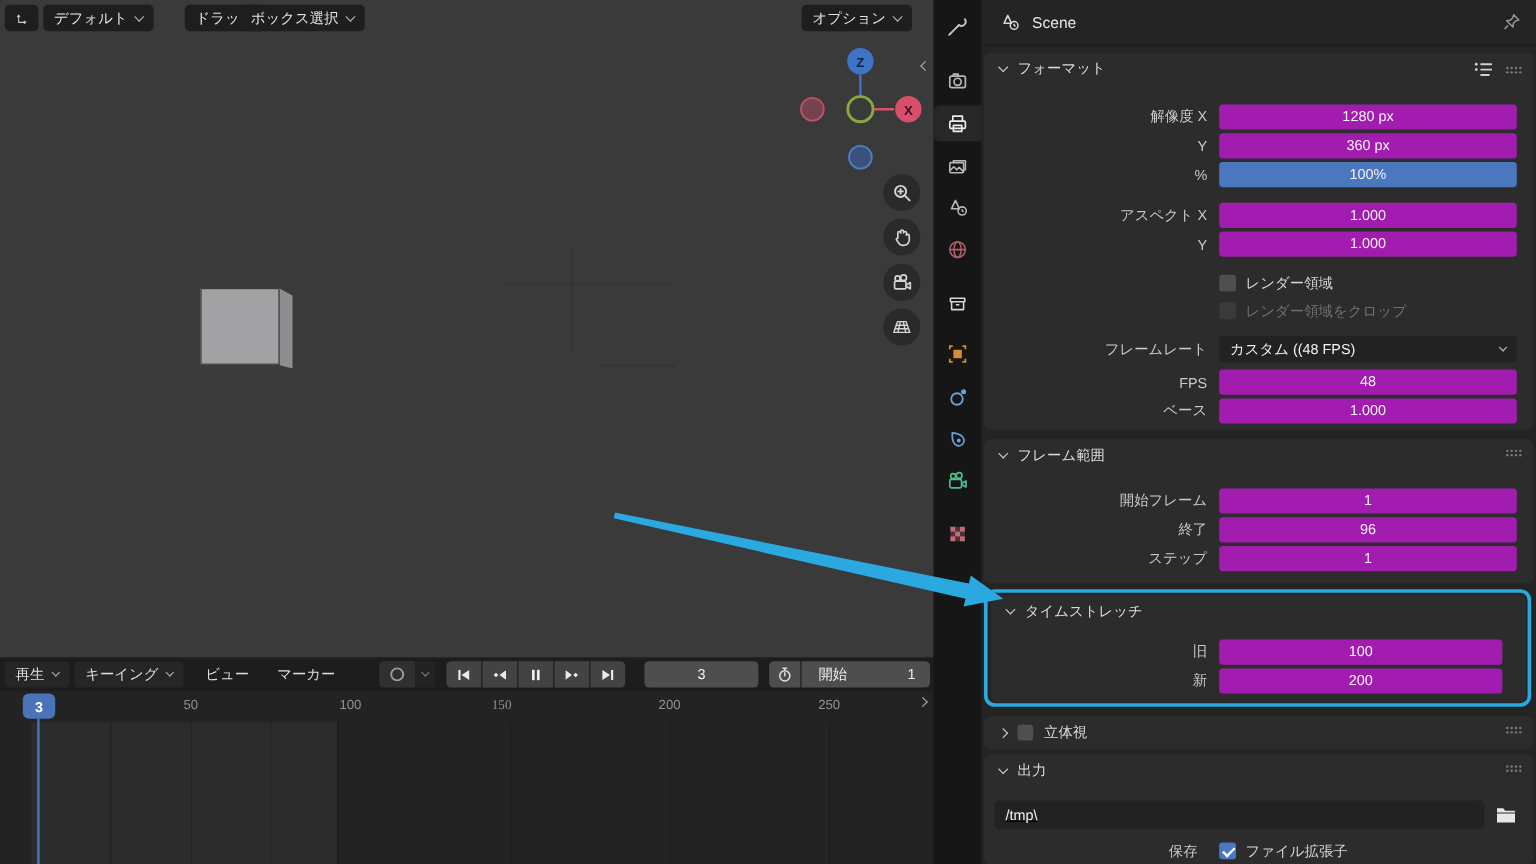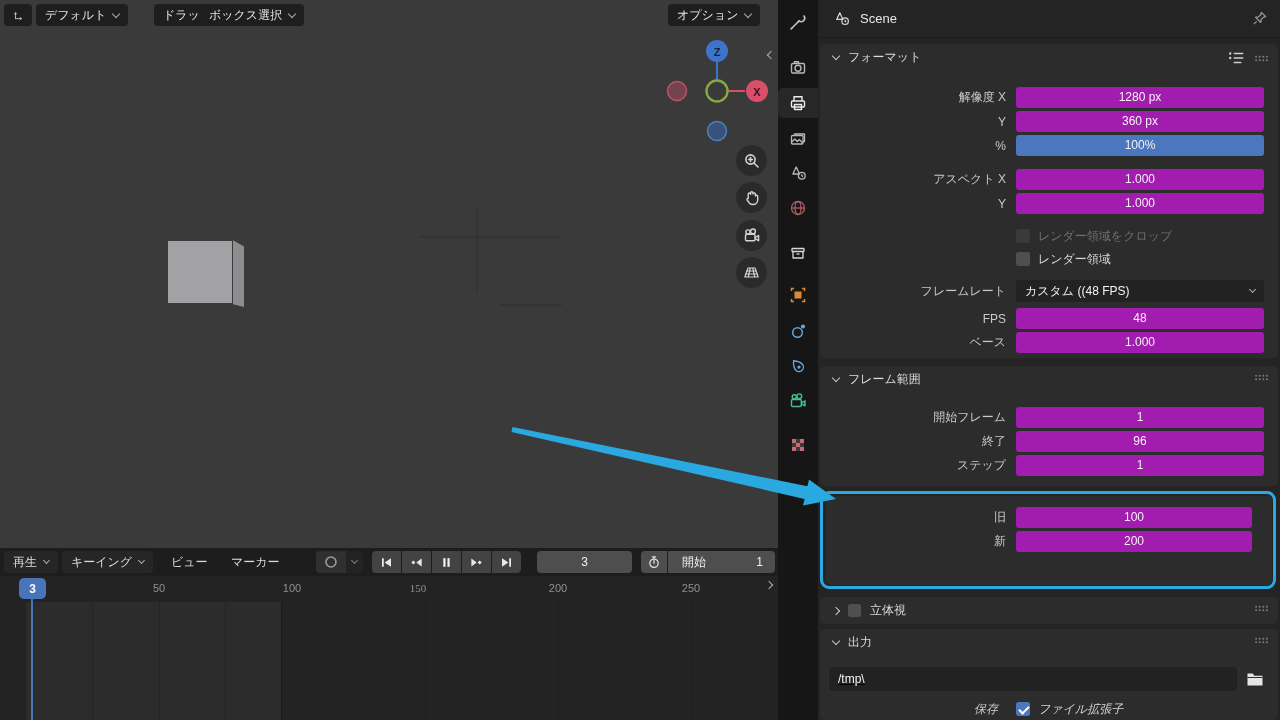--- a/index.html
+++ b/index.html
@@ -469,26 +469,26 @@
       <div class="prow">
         <span class="plabel">アスペクト X</span>
         <div class="pfield">1.000</div>
       </div>
       <div class="prow">
         <span class="plabel">Y</span>
         <div class="pfield">1.000</div>
       </div>
       <div style="height:8px;"></div>
       <div class="prow-check">
+        <span class="cb"></span>
+        <span class="cklabel">レンダー領域</span>
+      </div>
+      <div class="prow-check">
         <span class="cb dis"></span>
         <span class="cklabel dis">レンダー領域をクロップ</span>
-      </div>
-      <div class="prow-check">
-        <span class="cb"></span>
-        <span class="cklabel">レンダー領域</span>
       </div>
       <div style="height:9px;"></div>
       <div class="prow" style="height:22px;">
         <span class="plabel">フレームレート</span>
         <div class="pfield dark" style="height:22px;gap:36px;">
           <span>カスタム ((48 FPS)</span>
           <span class="chev sm dd-chev"></span>
         </div>
       </div>
       <div style="height:3px;"></div>
@@ -530,20 +530,24 @@
         <span class="plabel">終了</span>
         <div class="pfield">96</div>
       </div>
       <div class="prow">
         <span class="plabel">ステップ</span>
         <div class="pfield">1</div>
       </div>
     </div>
 
     <div class="section" style="top:496px; height:89px; left:8px; width:446px;">
+      <div class="sec-head" style="height:26px;">
+        <span class="chev" style="border-color:#c7c7c7;"></span>
+        <span class="sec-title">タイムストレッチ</span>
+      </div>
       <div style="height:8px;"></div>
       <div class="prow" style="margin-right:20px;">
         <span class="plabel" style="width:190px;">旧</span>
         <div class="pfield">100</div>
       </div>
       <div class="prow" style="margin-right:20px;">
         <span class="plabel" style="width:190px;">新</span>
         <div class="pfield">200</div>
       </div>
     </div>
@@ -594,21 +598,21 @@
         <div class="pfield dark" style="height:24px; border-radius:4px;">
           <span>/tmp\</span>
         </div>
         <div style="width:26px; height:24px; display:flex; align-items:center; justify-content:center;">
           <svg width="18" height="15" viewBox="0 0 18 15">
             <path d="M1.5 1.5 h5.2 l1.6 2.2 h8.2 V13.5 H1.5 Z" fill="#e6e6e6"></path>
             <path d="M1.5 5.5 H16.5" stroke="#2c2c2c" stroke-width="1"></path>
           </svg>
         </div>
       </div>
-      <div class="prow-check" style="margin-top:9px;font-style:italic;">
+      <div class="prow-check" style="margin-top:9px;">
         <span class="plabel" style="margin-left:-196px; width:188px;">保存</span>
         <span class="cb checked"></span>
         <span class="cklabel">ファイル拡張子</span>
       </div>
     </div>
   </div>
 
   <svg id="arrow-overlay">
     <polygon fill="#29a9e0" points="512.5,427 807.4,486.2 809,479.5 836,499 803,505.5 804.6,498.9 511.5,431.9"></polygon>
   </svg>

